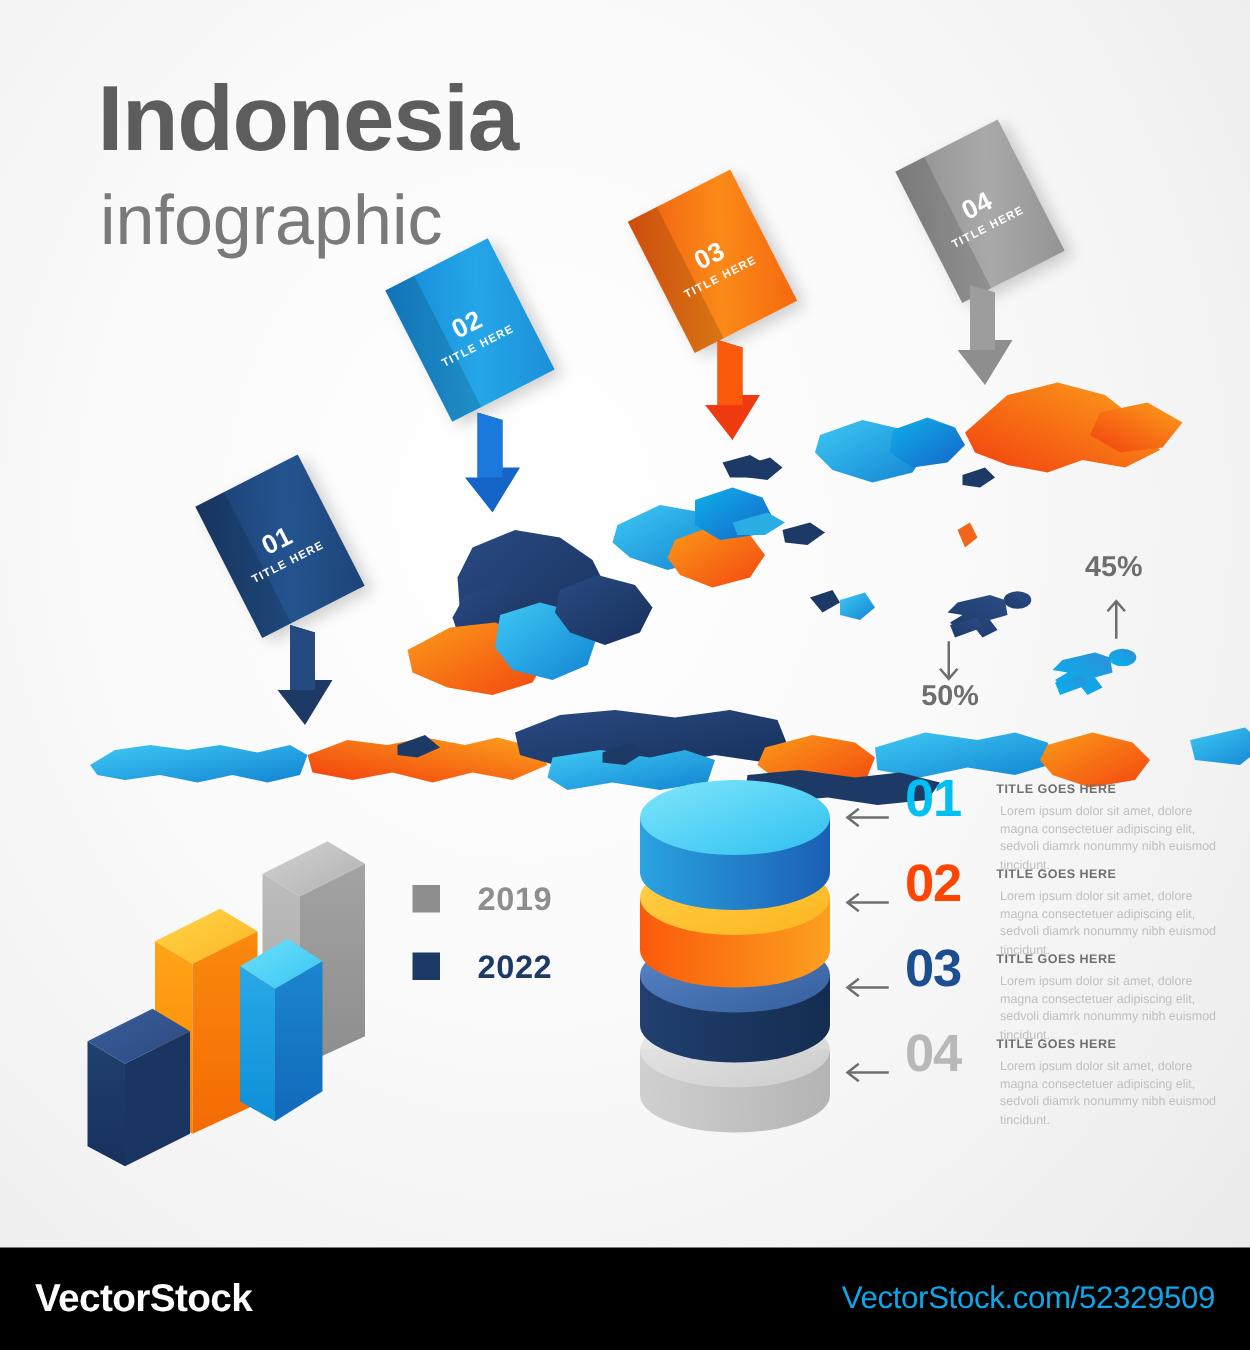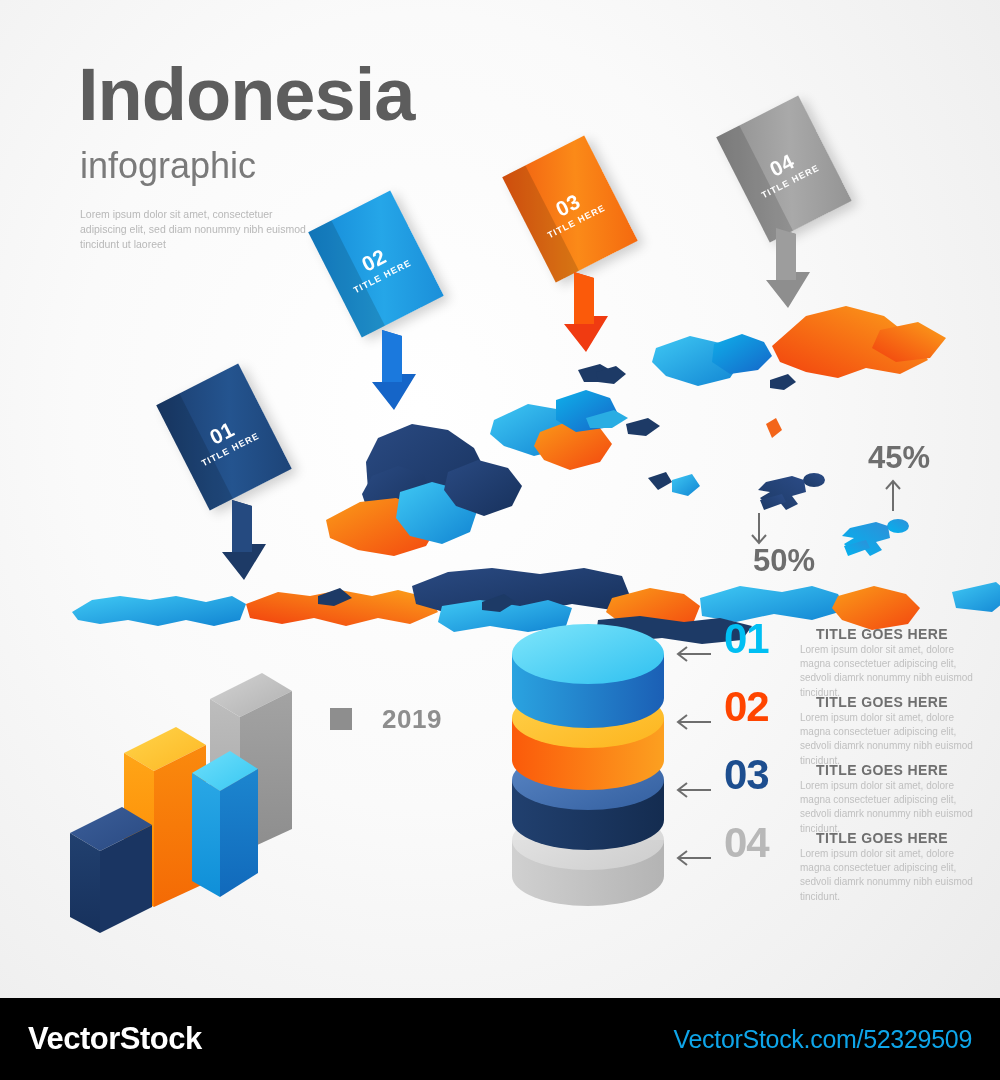--- a/index.html
+++ b/index.html
@@ -17,21 +17,21 @@
   }
 
   
   .title {
     position:absolute; left:78px; top:58px;
     font-size:74px; font-weight:bold; color:#5d5d5d;
     letter-spacing:-1px; line-height:1;
   }
   .subtitle {
     position:absolute; left:80px; top:148px;
-    font-size:36px; font-weight:300; color:#7a7a7a; line-height:1;
+    font-size:56px; font-weight:300; color:#7a7a7a; line-height:1;
   }
   .lead {
     position:absolute; left:80px; top:207px; width:235px;
     font-size:10.5px; line-height:1.45; color:#b8b8b8;
   }
 
   
   .card {
     position:absolute; width:92px; height:118px;
     box-shadow: 4px 6px 12px rgba(0,0,0,.18);
@@ -57,42 +57,42 @@
     background: linear-gradient(115deg,#8e8e8e 0%,#a9a9a9 55%,#949494 100%); }
 
   
   .arrow3d { position:absolute; }
 
   
   .mapwrap { position:absolute; left:0; top:0; width:1000px; height:1080px; pointer-events:none; }
 
   
   .pct {
-    position:absolute; font-size:31px; font-weight:bold; color:#6e6e6e;
+    position:absolute; font-size:23px; font-weight:bold; color:#6e6e6e;
   }
   #pct45 { left:868px; top:440px; }
-  #pct50 { left:737px; top:543px;margin-left:16px; }
+  #pct50 { left:737px; top:543px; }
 
   
   .legend { position:absolute; left:330px; top:692px; }
   .lrow { display:flex; align-items:center; height:54px;text-align:right; }
   .lsw { width:22px; height:22px; margin-right:30px; }
   .lyr { font-size:26px; font-weight:bold; letter-spacing:.5px; }
 
   
   .rlist { position:absolute; left:676px; top:624px; width:324px; }
   .ritem { position:relative; height:68px; }
   .rarrow { position:absolute; left:0; top:22px; }
   .rnum {
     position:absolute; left:48px; top:-6px;
     font-size:42px; font-weight:bold; letter-spacing:-1px; line-height:1;
   }
   .rtitle {
-    position:absolute; left:140px; top:2px;
-    font-size:14px; font-weight:bold; color:#6f6f6f; letter-spacing:.4px;
+    position:absolute; left:121px; top:2px;
+    font-size:10px; font-weight:bold; color:#6f6f6f; letter-spacing:.4px;
   }
   .rbody {
     position:absolute; left:124px; top:19px; width:185px;
     font-size:10px; line-height:1.42; color:#c0c0c0;
   }
 
   
   .footer {
     position:absolute; left:0; bottom:0; width:1000px; height:82px;
     background:#000;
@@ -107,21 +107,20 @@
     color:#0ea5e9; font-size:25px; letter-spacing:-.3px;
   }
 </style>
 </head>
 <body>
 
 <div class="canvas">
 
   <div class="title">Indonesia</div>
   <div class="subtitle">infographic</div>
-  <div class="lead">Lorem ipsum dolor sit amet, consectetuer adipiscing elit, sed diam nonummy nibh euismod tincidunt ut laoreet</div>
 
   <svg class="mapwrap" viewBox="0 0 1000 1080" xmlns="http://www.w3.org/2000/svg">
     <defs>
       <linearGradient id="gBlue" x1="0" y1="0" x2="1" y2="1">
         <stop offset="0" stop-color="#0fb0ea"></stop>
           <stop offset="1" stop-color="#1565c8"></stop>
       </linearGradient>
       <linearGradient id="gCyan" x1="0" y1="0" x2="1" y2="1">
         <stop offset="0" stop-color="#3fc8f4"></stop>
           <stop offset="1" stop-color="#1184d2"></stop>
@@ -329,20 +328,24 @@
     <polygon points="8,178 60,152 90,170 38,196" fill="url(#bNvT)"></polygon>
     <polygon points="8,178 38,196 38,278 8,262" fill="url(#bNvF)"></polygon>
     <polygon points="38,196 90,170 90,252 38,278" fill="#1a3562"></polygon>
   </svg>
 
   <div class="legend">
     <div class="lrow">
       <span class="lsw" style="background:#8e8e8e"></span>
       <span class="lyr" style="color:#8e8e8e">2019</span>
     </div>
+    <div class="lrow">
+      <span class="lsw" style="background:#1d3a66"></span>
+      <span class="lyr" style="color:#1d3a66">2022</span>
+    </div>
   </div>
 
   <svg style="position:absolute;left:498px;top:608px;" width="180" height="300" viewBox="0 0 180 300">
     <defs>
       <linearGradient id="cy1t" x1="0" y1="0" x2="1" y2="1">
           <stop offset="0" stop-color="#7fe6fb"></stop>
           <stop offset="1" stop-color="#2fc0f0"></stop>
         </linearGradient>
       <linearGradient id="cy1s" x1="0" y1="0" x2="1" y2="0">
           <stop offset="0" stop-color="#2aa3e0"></stop>

